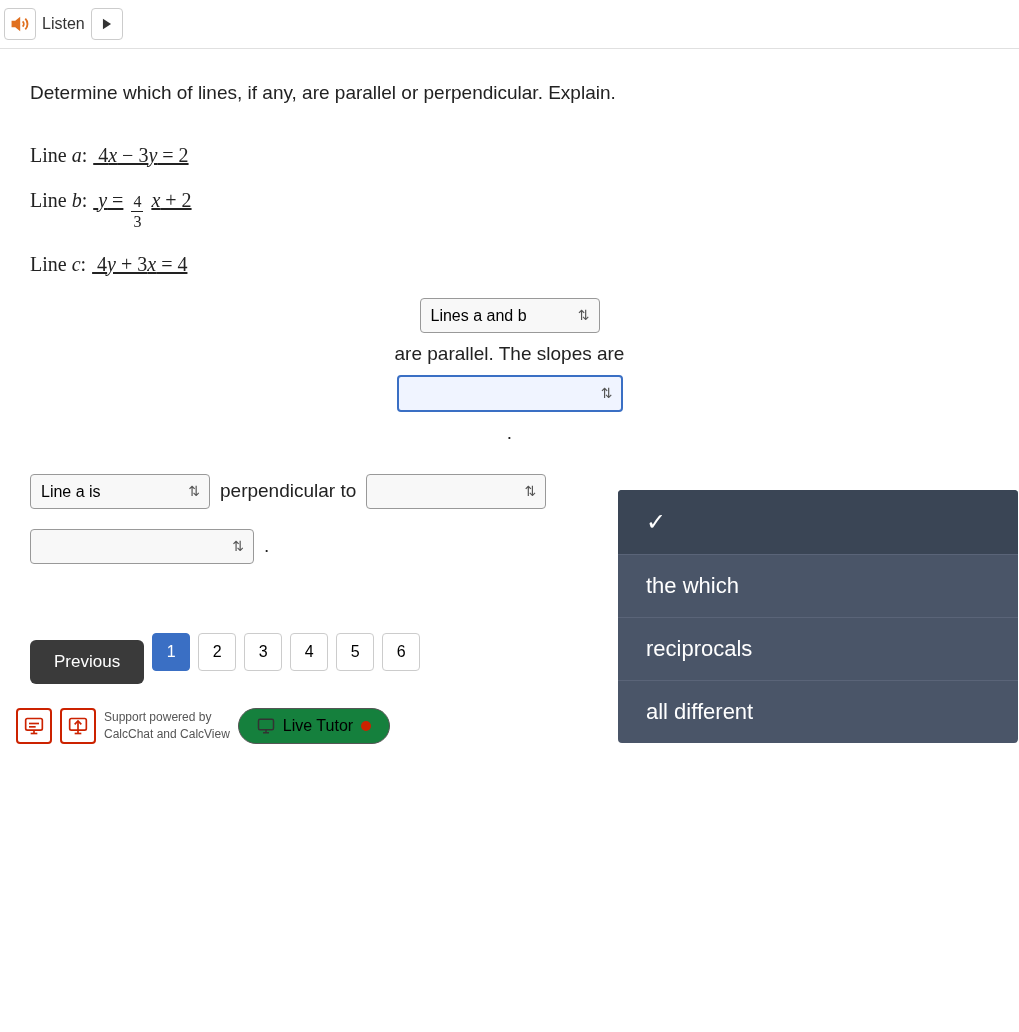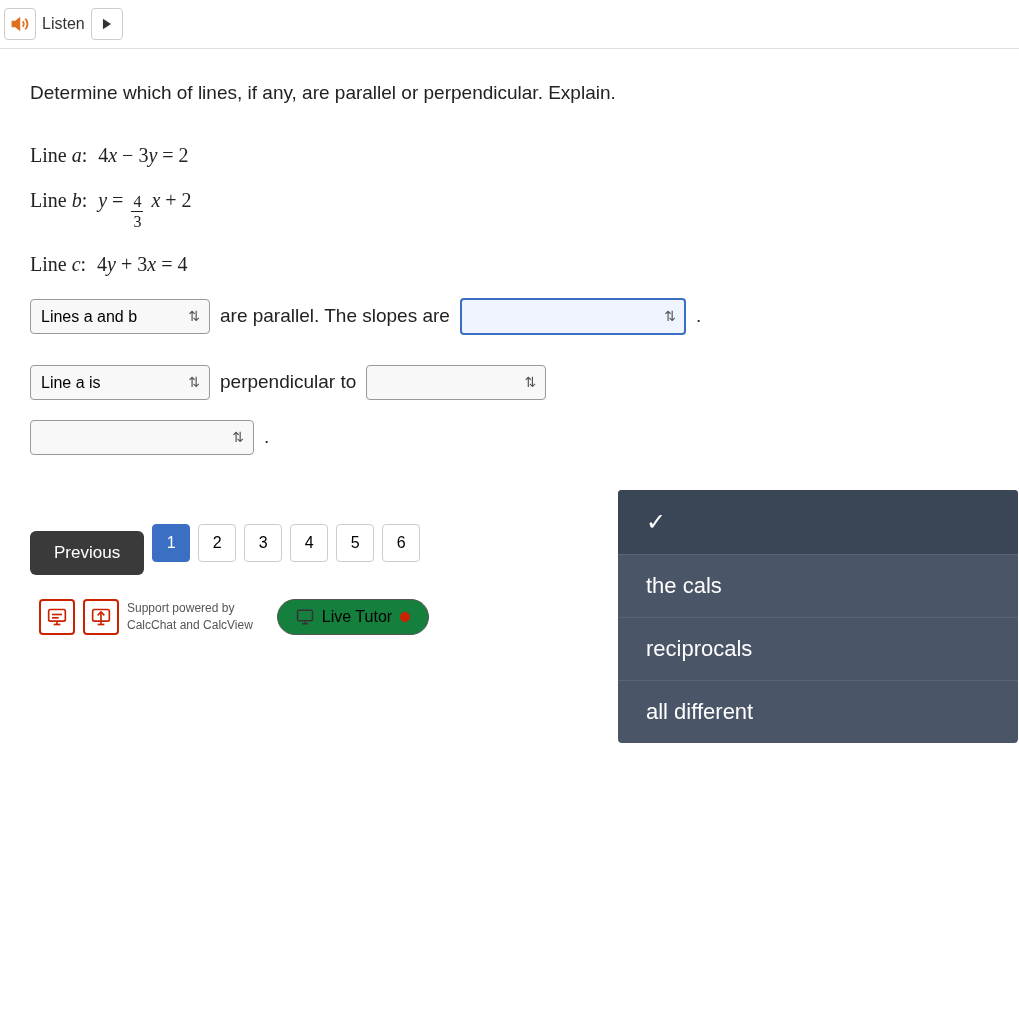--- a/index.html
+++ b/index.html
@@ -74,20 +74,21 @@
       color: #222;
       margin-bottom: 22px;
       display: flex;
       align-items: baseline;
       gap: 6px;
       margin-top: 20px;
     }
 
     .math-expr {
       font-size: 20px;
+      text-decoration: underline;
     }
 
     .fraction {
       display: inline-flex;
       flex-direction: column;
       align-items: center;
       vertical-align: middle;
       margin: 0 2px;
     }
 
@@ -103,20 +104,21 @@
       padding: 0 2px;
       line-height: 1.2;
     }
 
     .interactive-row {
       display: flex;
       align-items: center;
       gap: 10px;
       margin-bottom: 30px;
       flex-wrap: wrap;
+      flex-direction: column;
     }
 
     .dropdown-with-arrow {
       position: relative;
       display: inline-flex;
       align-items: center;
     }
 
     .dropdown-with-arrow select {
       border: 1.5px solid #999;
@@ -193,22 +195,22 @@
 
     .page-btn.active {
       background: #3a6fc4;
       color: #fff;
       border-color: #3a6fc4;
     }
 
     .support-bar {
       display: flex;
       align-items: center;
-      gap: 24px;
-      padding: 8px 39px;
+      gap: 8px;
+      padding: 8px 16px;
     }
 
     .support-icons {
       display: flex;
       align-items: center;
       gap: 8px;
     }
 
     .support-icon-box {
       width: 36px;
@@ -437,21 +439,21 @@
   </button>
 </div>
 
 <div class="dropdown-overlay">
 
   <div class="dropdown-overlay-item selected">
     <span class="checkmark">✓</span>
   </div>
 
   <div class="dropdown-overlay-item">
-    <span>the cals</span>
+    <span>the which</span>
   </div>
 
   <div class="dropdown-overlay-item">
     <span>reciprocals</span>
   </div>
 
 
   <div class="dropdown-overlay-item">
     <span>all different</span>
   </div>

